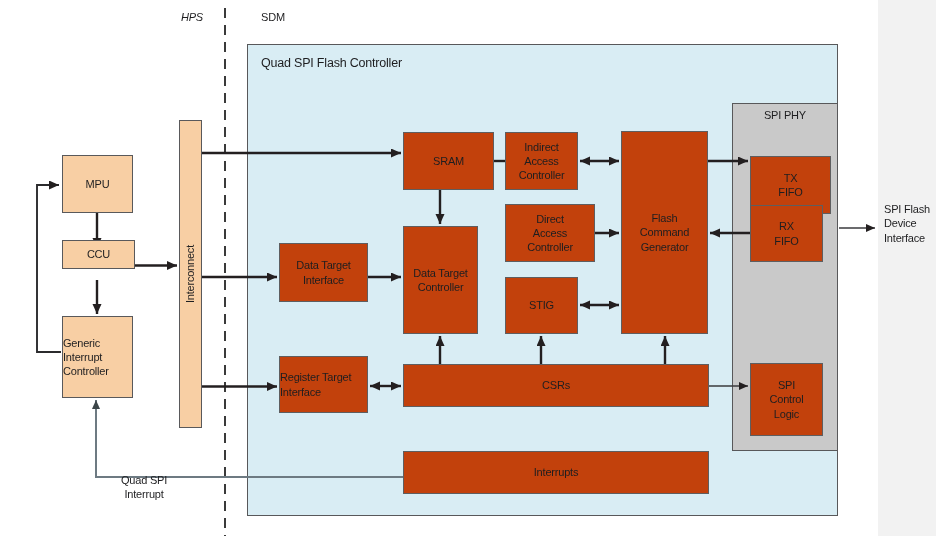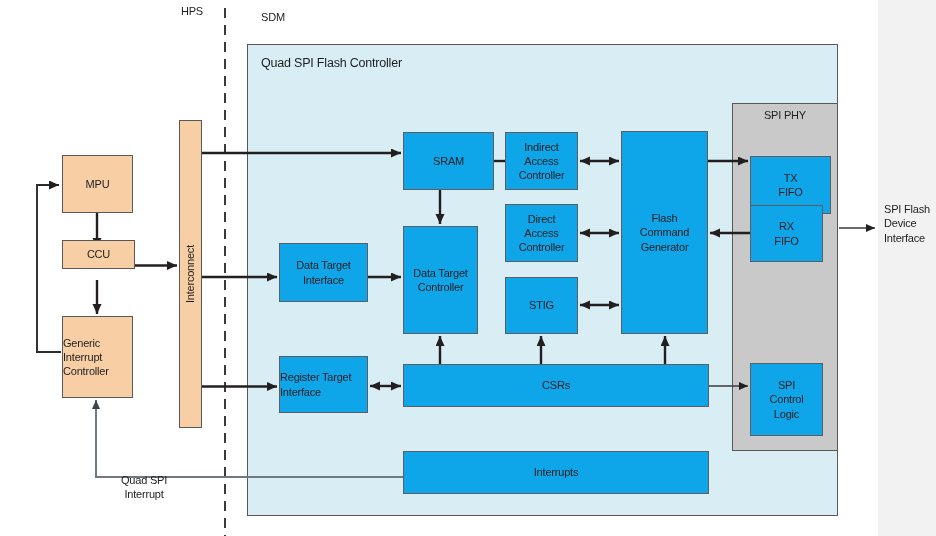--- a/index.html
+++ b/index.html
@@ -8,21 +8,21 @@
     font-family:"Liberation Sans","DejaVu Sans",sans-serif;
     color:#1e1e20;background:#ffffff;
   }
   .band{position:absolute;top:0;right:0;width:58px;height:536px;background:var(--side_band,#f2f2f2);z-index:0;}
   .panel{position:absolute;box-sizing:border-box;z-index:1;}
   .qspi{background:var(--light_blue,#d9edf4);border:1.5px solid var(--border,#58585a);}
   .phy{background:var(--gray_panel,#c9c9c9);border:1.4px solid var(--border,#58585a);z-index:2;}
   svg.wires{position:absolute;left:0;top:0;z-index:3;}
   .node{
     position:absolute;box-sizing:border-box;z-index:4;
-    background:#0ea5e9;border:1.4px solid #5e5e60;
+    background:#c2410c;border:1.4px solid #5e5e60;
     display:flex;align-items:center;justify-content:center;
     font-size:11px;line-height:1.28;letter-spacing:-0.2px;
     text-align:center;white-space:pre-line;
   }
   .node.peach{background:var(--peach,#f8cfa4);border-color:#59595b;}
   .node.leftalign{justify-content:flex-start;text-align:left;}
   .vtext{
     display:flex;align-items:center;justify-content:center;
   }
   .vtext span{transform:rotate(-90deg);white-space:nowrap;font-size:11px;letter-spacing:-0.2px;}
@@ -91,37 +91,37 @@
     <path d="M61 352 L37 352 L37 185 L59 185" stroke="#2b2b2d" stroke-width="1.9" fill="none" marker-end="url(#ah)"></path>
 
     <g stroke="#3a3a3c" stroke-width="1.6" fill="none">
       <path d="M709 386 L748 386" marker-end="url(#ahs)"></path>
       <path d="M839 228 L875 228" marker-end="url(#ahs)"></path>
     </g>
 
     <path d="M403 477 L96 477 L96 400" stroke="#6d7a82" stroke-width="2" fill="none" marker-end="url(#ahg)"></path>
   </svg>
 
-  <div class="freelabel ctr" style="left:172px;top:4px;width:40px;">HPS</div>
+  <div class="freelabel ctr" style="left:172px;top:10px;width:40px;font-style:italic;">HPS</div>
   <div class="freelabel ctr" style="left:253px;top:10px;width:40px;">SDM</div>
 
   <div class="node peach" style="left:62px;top:155px;width:71px;height:58px;">MPU</div>
   <div class="node peach" style="left:62px;top:240px;width:73px;height:29px;">CCU</div>
   <div class="node peach leftalign" style="left:62px;top:316px;width:71px;height:82px;">Generic
 Interrupt
 Controller</div>
   <div class="node peach vtext" style="left:179px;top:120px;width:23px;height:308px;">
     <span>Interconnect</span>
   </div>
 
   <div class="node" style="left:403px;top:132px;width:91px;height:58px;">SRAM</div>
   <div class="node" style="left:505px;top:132px;width:73px;height:58px;">Indirect
 Access
 Controller</div>
-  <div class="node" style="left:505px;top:204px;width:73px;height:58px;">Direct
+  <div class="node" style="left:505px;top:204px;width:90px;height:58px;">Direct
 Access
 Controller</div>
   <div class="node" style="left:279px;top:243px;width:89px;height:59px;">Data Target
 Interface</div>
   <div class="node" style="left:403px;top:226px;width:75px;height:108px;">Data Target
 Controller</div>
   <div class="node" style="left:505px;top:277px;width:73px;height:57px;">STIG</div>
   <div class="node leftalign" style="left:279px;top:356px;width:89px;height:57px;">Register Target
 Interface</div>
   <div class="node" style="left:403px;top:451px;width:306px;height:43px;">Interrupts</div>

